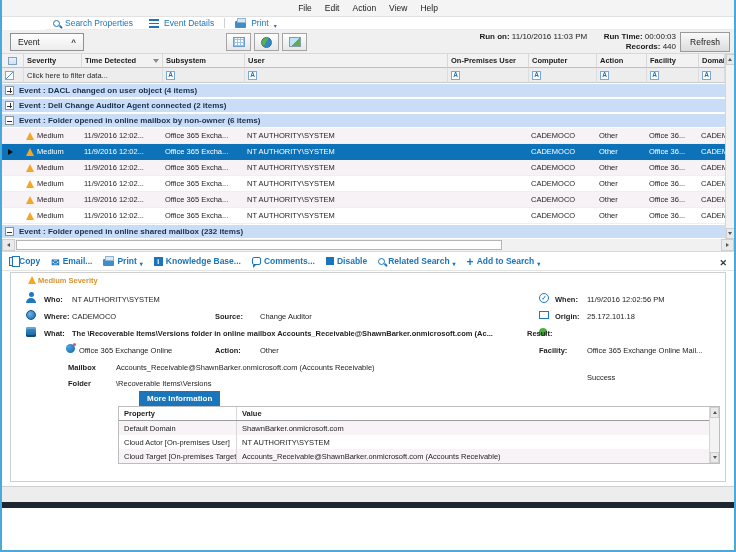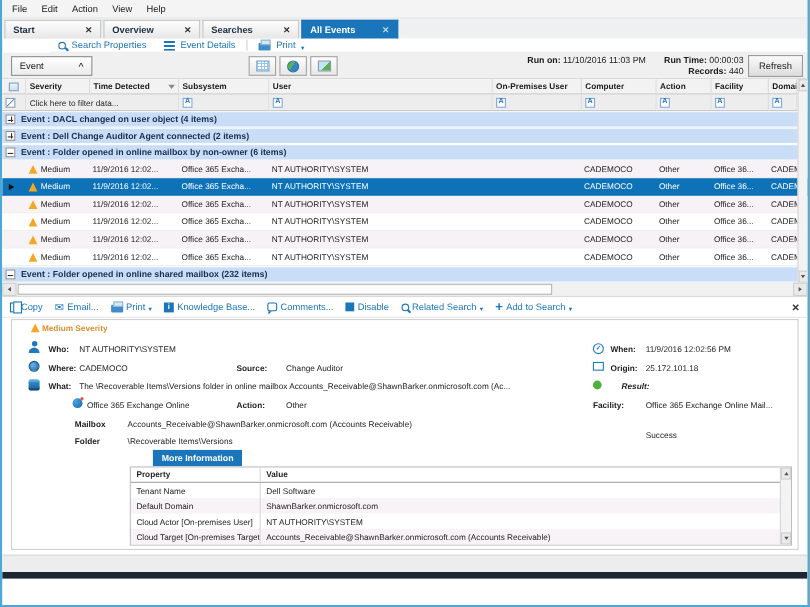--- a/index.html
+++ b/index.html
@@ -15,21 +15,21 @@
   .title { font-size:9.5px; font-weight:700; color:#12283a; margin-left:26px; white-space:nowrap; overflow:hidden; flex:1; }
   .winbtns { display:flex; gap:2px; flex:none; }
   .winbtn { width:26px; height:17px; display:flex; align-items:center; justify-content:center;
             background:#54b1dd; border:1px solid #3b93c2; }
   .winbtn.close { width:30px; background:#c75050; border-color:#a33d3d; }
   .glyph-min { width:8px; height:2px; background:#12283a; }
   .glyph-max { width:7px; height:6px; border:1px solid #12283a; background:transparent; }
   .glyph-close::after { content:'✕'; font-size:9px; font-weight:700; color:#fff; line-height:1; }
 
   
-  .menubar { height:17px; background:#f4f4f4; border-bottom:1px solid #e2e2e2; display:flex; align-items:center; gap:13px; padding:0 9px; }
+  .menubar { height:17px; background:#f4f4f4; border-bottom:1px solid #e2e2e2; display:flex; align-items:center; gap:13px; padding:0 9px;justify-content:center; }
   .menu-item { font-size:8.5px; color:#1a1a1a; }
 
   
   .tabbar { height:18px; background:#eef0f2; display:flex; align-items:flex-end; padding:0 2px; gap:2px; }
   .tab { height:17px; min-width:88px; display:flex; align-items:center; justify-content:space-between; padding:0 7px;
          background:linear-gradient(#fdfdfd,#e7e7e7); border:1px solid #c6c6c6; border-bottom:none;
          font-size:8.5px; font-weight:700; color:#1c2f42; }
   .tab .tabx::after { content:'✕'; font-size:8px; color:#2b2b2b; font-weight:700; margin-left:8px; }
   .tab.active { background:#1b75bb; border-color:#1b75bb; color:#fff; }
   .tab.active .tabx::after { color:#bcd9ef; }
@@ -103,21 +103,21 @@
   .tri-down { width:0; height:0; border-left:2.5px solid transparent; border-right:2.5px solid transparent; border-top:3.5px solid #555; }
   .tri-left { width:0; height:0; border-top:2.5px solid transparent; border-bottom:2.5px solid transparent; border-right:3.5px solid #555; }
   .tri-right { width:0; height:0; border-top:2.5px solid transparent; border-bottom:2.5px solid transparent; border-left:3.5px solid #555; }
 
   .hscroll { height:13px; background:#f1f1f1; border-bottom:1px solid #d9d9d9; position:relative; }
   .hbtn { position:absolute; top:0; width:13px; height:12px; background:#eaeaea; border:1px solid #cfcfcf; display:flex; align-items:center; justify-content:center; }
   .hbtn.left { left:0; } .hbtn.right { right:0; }
   .hthumb { position:absolute; left:14px; top:1px; height:10px; width:486px; background:#fdfdfd; border:1px solid #b5b5b5; }
 
   
-  .dtoolbar { height:19px; background:#fff; border-bottom:1px solid #e4e4e4; display:flex; align-items:center; gap:4px; padding:0 7px; }
+  .dtoolbar { height:19px; background:#fff; border-bottom:1px solid #e4e4e4; display:flex; align-items:center; gap:4px; padding:0 7px;font-weight:bold; }
   .ditem { display:flex; align-items:center; gap:3px; margin-right:7px; }
   .dlabel { font-size:8.5px; color:#1b75bb; }
   .i-copy { width:7px; height:9px; border:1px solid #1b75bb; background:#eaf3fb; position:relative; flex:none; }
   .i-copy::after { content:''; position:absolute; left:2px; top:-2px; width:6px; height:9px; border:1px solid #1b75bb; background:#fff; }
   .i-mail::after { content:'✉'; font-size:10px; color:#1b75bb; line-height:1; }
   .i-info { width:9px; height:9px; background:#1b75bb; display:flex; align-items:center; justify-content:center; flex:none; }
   .i-info::after { content:'i'; color:#fff; font-size:7px; font-weight:700; line-height:1; }
   .i-comment { width:9px; height:8px; border:1.5px solid #1b75bb; border-radius:2px; position:relative; flex:none; }
   .i-comment::after { content:''; position:absolute; bottom:-3.5px; left:0px; border-left:3px solid #1b75bb; border-bottom:3px solid transparent; }
   .i-disable { width:8px; height:8px; background:#1b75bb; flex:none; }
@@ -165,38 +165,20 @@
 
 
   <div class="menubar">
     <span class="menu-item">File</span>
     <span class="menu-item">Edit</span>
     <span class="menu-item">Action</span>
     <span class="menu-item">View</span>
     <span class="menu-item">Help</span>
   </div>
 
-  <div class="tabbar">
-    <span class="tab">
-        <span>Start</span>
-        <span class="tabx"></span>
-      </span>
-    <span class="tab">
-        <span>Overview</span>
-        <span class="tabx"></span>
-      </span>
-    <span class="tab">
-        <span>Searches</span>
-        <span class="tabx"></span>
-      </span>
-    <span class="tab active">
-        <span>All Events</span>
-        <span class="tabx"></span>
-      </span>
-  </div>
 
   <div class="toolbar1">
     <span class="i-search"></span>
     <span class="tlabel">Search Properties</span>
     <span style="width:6px"></span>
     <span class="i-list"></span>
     <span class="tlabel">Event Details</span>
     <span class="tsep"></span>
     <span class="i-print"></span>
     <span class="tlabel">Print</span>
@@ -486,23 +468,23 @@
     <span class="dl" style="left:42px;top:41px;"><b>Where:</b></span>
     <span class="dl" style="left:70px;top:41px;">CADEMOCO</span>
     <span class="dl" style="left:213px;top:41px;"><b>Source:</b></span>
     <span class="dl" style="left:258px;top:41px;">Change Auditor</span>
     <span class="dl" style="left:537px;top:40px;"><span class="i-origin" style="display:inline-block"></span></span>
     <span class="dl" style="left:553px;top:41px;"><b>Origin:</b></span>
     <span class="dl" style="left:585px;top:41px;">25.172.101.18</span>
 
     <span class="dl" style="left:24px;top:56px;"><span class="i-db" style="display:inline-block"></span></span>
     <span class="dl" style="left:42px;top:58px;"><b>What:</b></span>
-    <span class="dl" style="left:70px;top:58px;max-width:455px;overflow:hidden;">The \Recoverable Items\Versions folder in online mailbox Accounts_Receivable@ShawnBarker.onmicrosoft.com (Ac...</span>
+    <span class="dl" style="left:70px;top:58px;max-width:455px;overflow:hidden;font-weight:bold;">The \Recoverable Items\Versions folder in online mailbox Accounts_Receivable@ShawnBarker.onmicrosoft.com (Ac...</span>
     <span class="dl" style="left:537px;top:57px;"><span class="i-result" style="display:inline-block"></span></span>
-    <span class="dl" style="left:563px;top:58px;font-style:italic;"><b>Result:</b></span>
+    <span class="dl" style="left:525px;top:58px;"><b>Result:</b></span>
     <span class="dl" style="left:585px;top:58px;margin-top:44px;">Success</span>
 
     <span class="dl" style="left:64px;top:73px;"><span class="i-exch" style="display:inline-block"></span></span>
     <span class="dl" style="left:77px;top:75px;">Office 365 Exchange Online</span>
     <span class="dl" style="left:213px;top:75px;"><b>Action:</b></span>
     <span class="dl" style="left:258px;top:75px;">Other</span>
     <span class="dl" style="left:537px;top:75px;"><b>Facility:</b></span>
     <span class="dl" style="left:585px;top:75px;max-width:140px;overflow:hidden;">Office 365 Exchange Online Mail...</span>
 
     <span class="dl" style="left:66px;top:92px;"><b>Mailbox</b></span>
@@ -511,24 +493,20 @@
     <span class="dl" style="left:114px;top:108px;">\Recoverable Items\Versions</span>
 
     <span class="moretab">More Information</span>
 
     <div class="ptable">
       <div class="phead">
         <span class="pc1">Property</span>
         <span class="pc2">Value</span>
       </div>
       <div id="prop-body">
-          <div class="prow">
-            <span class="pc1">Tenant Name</span>
-            <span class="pc2">Dell Software</span>
-          </div>
           <div class="prow alt">
             <span class="pc1">Default Domain</span>
             <span class="pc2">ShawnBarker.onmicrosoft.com</span>
           </div>
           <div class="prow">
             <span class="pc1">Cloud Actor [On-premises User]</span>
             <span class="pc2">NT AUTHORITY\SYSTEM</span>
           </div>
           <div class="prow alt">
             <span class="pc1">Cloud Target [On-premises Target]</span>

